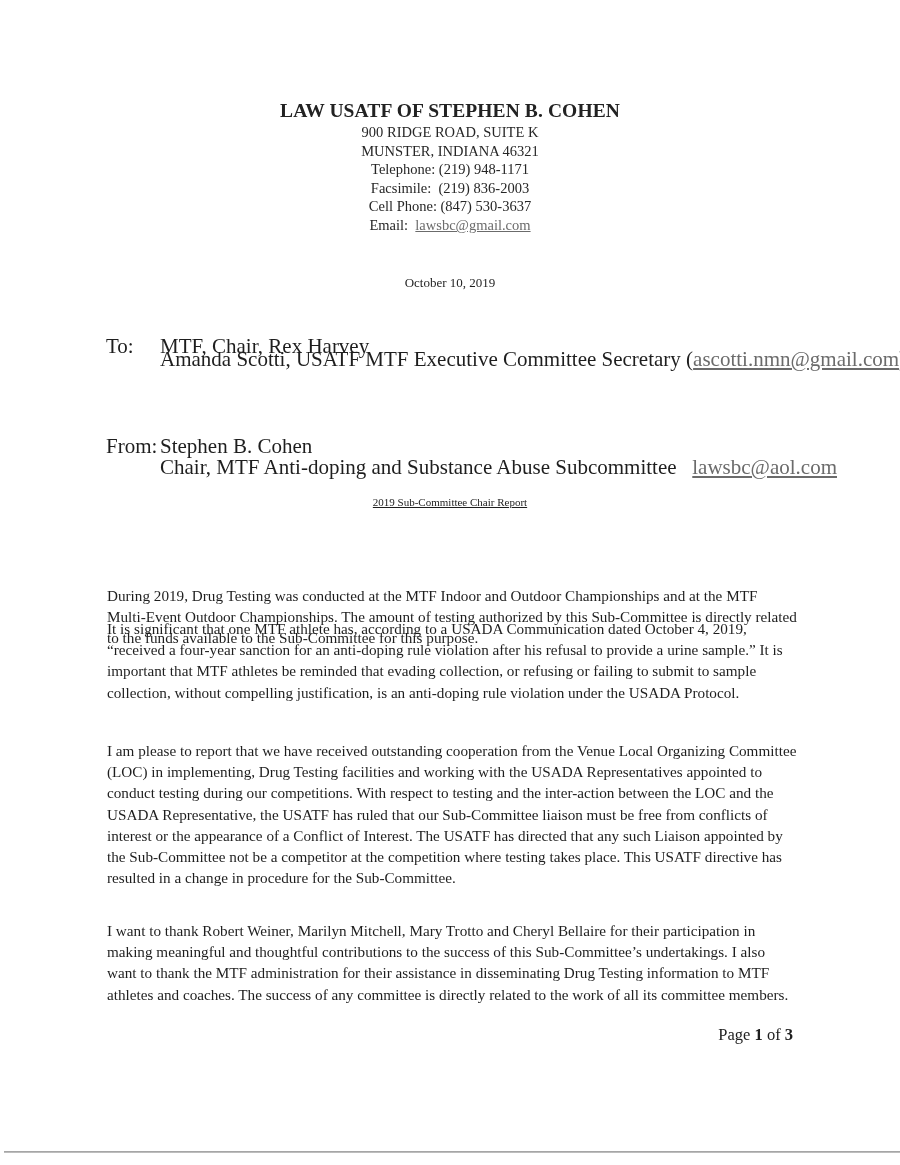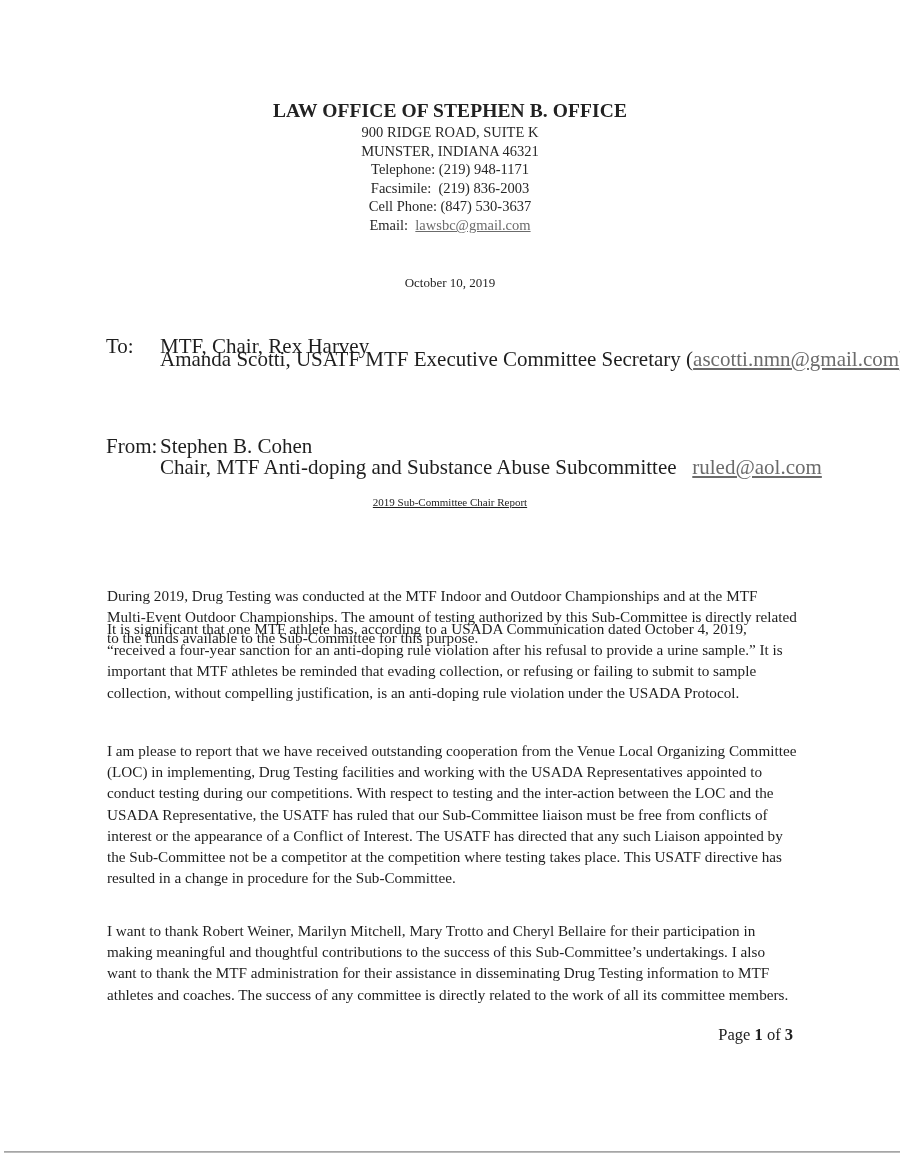--- a/index.html
+++ b/index.html
@@ -31,21 +31,21 @@
     .p2 { top: 618px; }
     .p3 { top: 740px; }
     .p4 { top: 920px; }
     .pagenum { left: 600px; width: 193px; text-align: right; top: 1025px; font-size: 16.5px; }
     .pagenum b { font-weight: bold; }
     .rule { left: 4px; width: 896px; top: 1151px; height: 2px; background: linear-gradient(#9a9a9a, #c8c8c8); }
   </style>
 </head>
 <body>
 
-<div class="abs center firm">LAW OFFICE OF STEPHEN B. OFFICE</div>
+<div class="abs center firm">LAW USATF OF STEPHEN B. COHEN</div>
 
 <div class="abs center addr">
   <div class="addr-line">900 RIDGE ROAD, SUITE K</div>
   <div class="addr-line">MUNSTER, INDIANA  46321</div>
   <div class="addr-line">Telephone: (219) 948-1171</div>
   <div class="addr-line" style="white-space:pre">Facsimile:  (219) 836-2003</div>
   <div class="addr-line">Cell Phone: (847) 530-3637</div>
   <div class="addr-line">
     <span>Email:</span>&nbsp;
     <span class="link">lawsbc@gmail.com</span>
@@ -56,21 +56,21 @@
 
 <div class="abs hdr to">
   <span class="lbl" style="top:0">To:</span>
   <span class="val" style="top:0">MTF, Chair, Rex Harvey</span>
   <span class="val" style="top:13px"><span>Amanda Scotti, USATF MTF Executive Committee Secretary (</span><span class="link">ascotti.nmn@gmail.com</span><span>)</span></span>
 </div>
 
 <div class="abs hdr from">
   <span class="lbl" style="top:0">From:</span>
   <span class="val" style="top:0">Stephen B. Cohen</span>
-  <span class="val" style="top:21px"><span>Chair, MTF Anti-doping and Substance Abuse Subcommittee</span>&nbsp;&nbsp;&nbsp;<span class="link">ruled@aol.com</span></span>
+  <span class="val" style="top:21px"><span>Chair, MTF Anti-doping and Substance Abuse Subcommittee</span>&nbsp;&nbsp;&nbsp;<span class="link">lawsbc@aol.com</span></span>
 </div>
 
 <div class="abs center title"><span>2019 Sub-Committee Chair Report</span></div>
 
 <p class="abs para p1">During 2019, Drug Testing was conducted at the MTF Indoor and Outdoor Championships and at the MTF Multi-Event Outdoor Championships.  The amount of testing authorized by this Sub-Committee is directly related to the funds available to the Sub-Committee for this purpose.</p>
 <p class="abs para p2">It is significant that one MTF athlete has, according to a USADA Communication dated October 4, 2019, “received a four-year sanction for an anti-doping rule violation after his refusal to provide a urine sample.”  It is important that MTF athletes be reminded that evading collection, or refusing or failing to submit to sample collection, without compelling justification, is an anti-doping rule violation under the USADA Protocol.</p>
 <p class="abs para p3">I am please to report that we have received outstanding cooperation from the Venue Local Organizing Committee (LOC) in implementing, Drug Testing facilities and working with the USADA Representatives appointed to conduct testing during our competitions.  With respect to testing and the inter-action between the LOC and the USADA Representative, the USATF has ruled that our Sub-Committee liaison must be free from conflicts of interest or the appearance of a Conflict of Interest.  The USATF has directed that any such Liaison appointed by the Sub-Committee not be a competitor at the competition where testing takes place.  This USATF directive has resulted in a change in procedure for the Sub-Committee.</p>
 <p class="abs para p4">I want to thank Robert Weiner, Marilyn Mitchell, Mary Trotto and Cheryl Bellaire for their participation in making meaningful and thoughtful contributions to the success of this Sub-Committee’s undertakings. I also want to thank the MTF administration for their assistance in disseminating Drug Testing information to MTF athletes and coaches. The success of any committee is directly related to the work of all its committee members.</p>
 
 <div class="abs pagenum">

